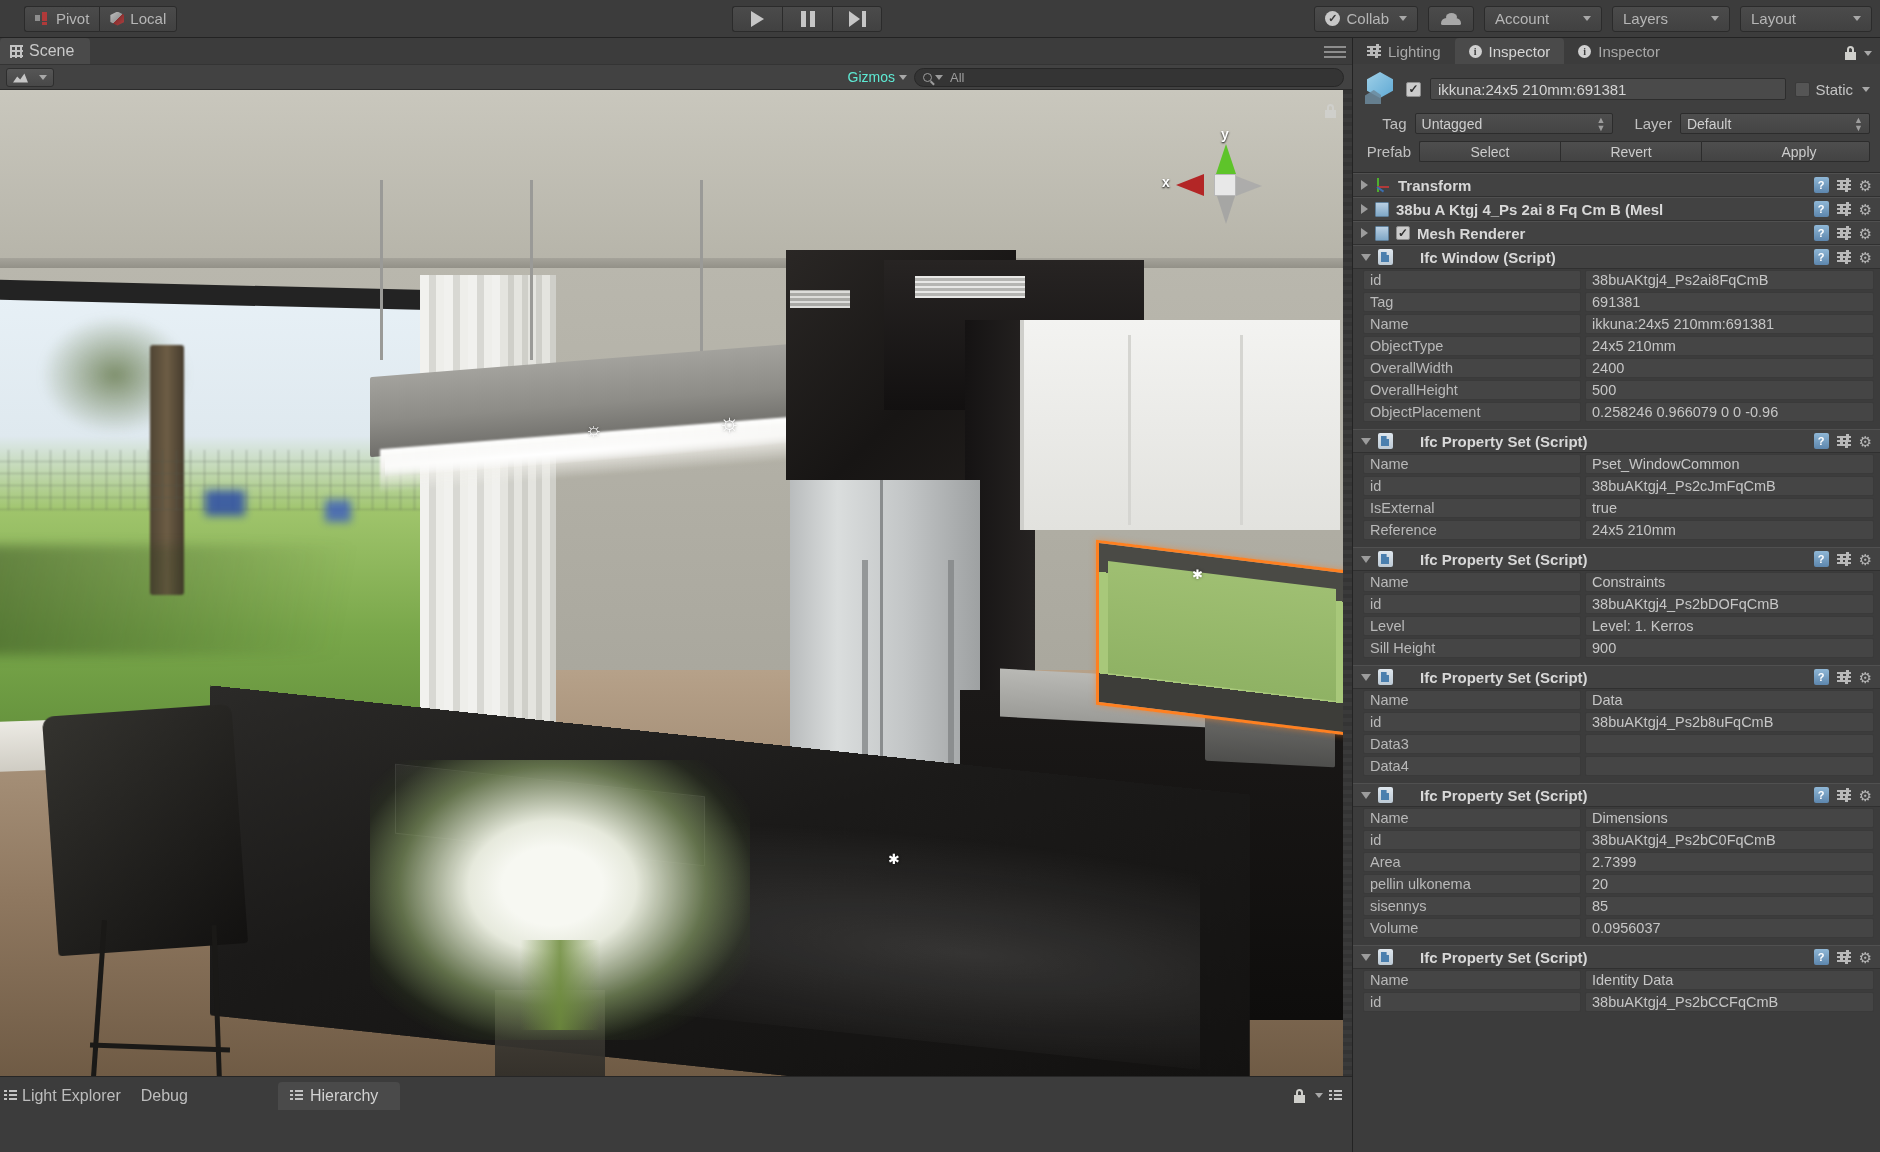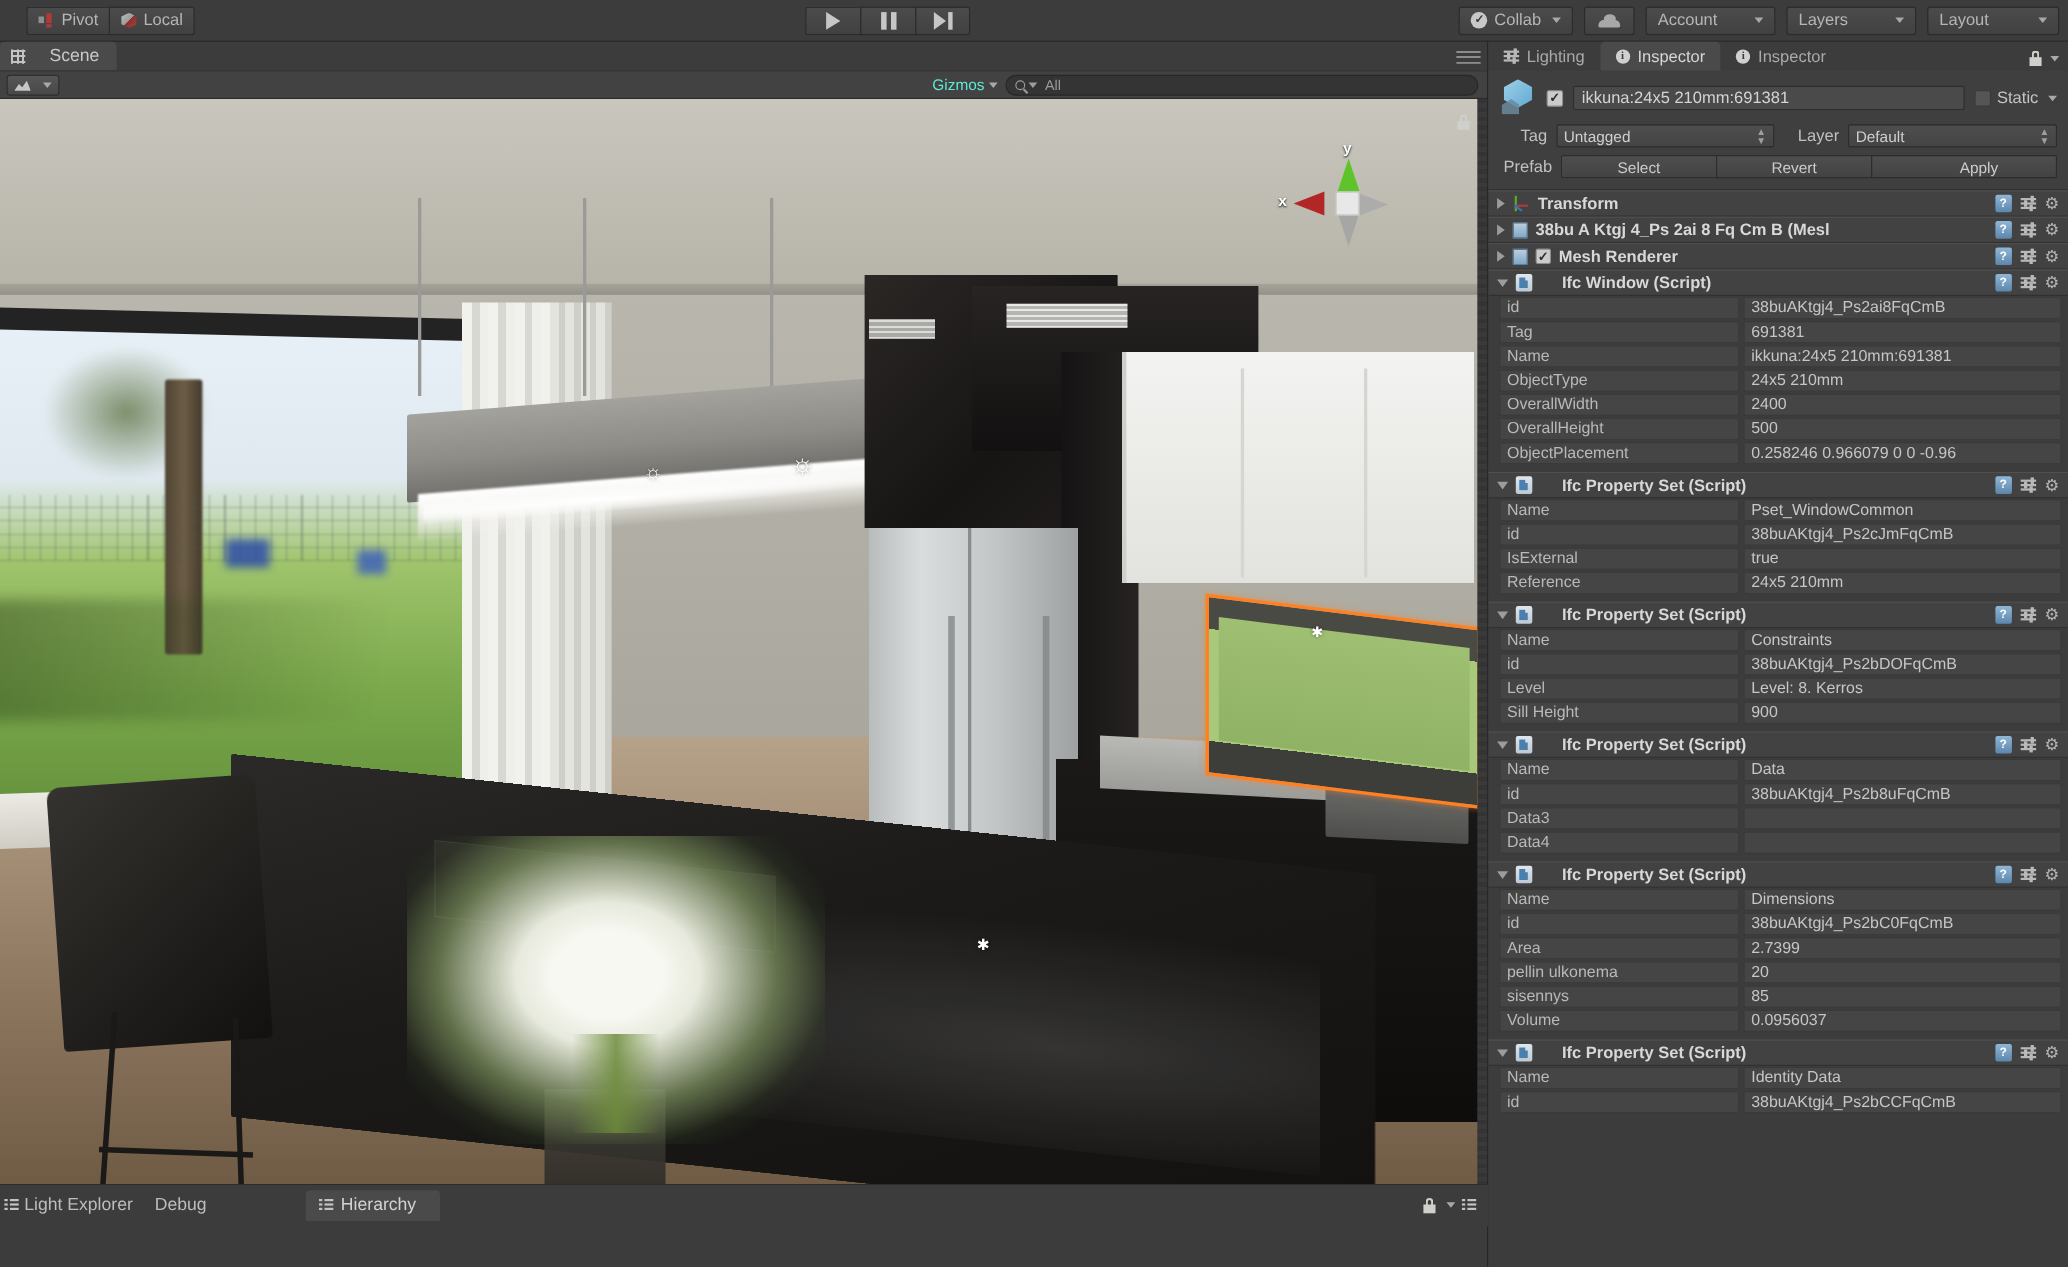--- a/index.html
+++ b/index.html
@@ -52,21 +52,21 @@
   .pause-ico { display:flex; gap:4px;}
   .pause-ico span{ width:5px;height:16px;background:#c6c6c6;display:block;}
   .step-ico { display:flex; align-items:center; gap:2px;}
   .step-ico .t{width:0;height:0;border-top:8px solid transparent;border-bottom:8px solid transparent;border-left:11px solid #c6c6c6;}
   .step-ico .b{width:4px;height:16px;background:#c6c6c6;}
 
   
   .scene-panel { position: absolute; left: 0; top: 38px; width: 1352px; height: 1076px; }
   .tabrow { position: relative; height: 26px; background: #3c3c3c; }
   .tab {
-    position: absolute; top: 0; height: 26px; display: flex; align-items: center; gap: 22px;
+    position: absolute; top: 0; height: 26px; display: flex; align-items: center; gap: 6px;
     padding: 0 16px 0 10px; font-size: 16px; color: #c9c9c9;
     background: #4a4a4a; border-radius: 4px 4px 0 0;
   }
   .grid-ico{ width:13px;height:13px; background:
      repeating-linear-gradient(to right,#c3c3c3 0 2px,transparent 2px 5px),
      repeating-linear-gradient(to bottom,#c3c3c3 0 2px,transparent 2px 5px);}
   .dots-right { position:absolute; right:6px; top:8px; width:22px; height:12px;
      background: repeating-linear-gradient(to bottom,#8d8d8d 0 2px,transparent 2px 5px);}
 
   .scene-toolbar {
@@ -354,21 +354,21 @@
         <span class="cloud-ico"></span>
       </div>
       <div class="tbtn" style="width:118px;justify-content:space-between;text-align:center;">
         <span>Account</span>
         <span class="caret"></span>
       </div>
       <div class="tbtn" style="width:118px;justify-content:space-between;">
         <span>Layers</span>
         <span class="caret"></span>
       </div>
-      <div class="tbtn" style="width:120px;justify-content:space-between;">
+      <div class="tbtn" style="width:132px;justify-content:space-between;">
         <span>Layout</span>
         <span class="caret"></span>
       </div>
     </div>
   </div>
 
   <div class="scene-panel">
     <div class="tabrow">
       <div class="tab" style="left:0;">
         <span class="grid-ico"></span>
@@ -735,21 +735,21 @@
           <div class="prow">
             <div class="pkey">Name</div>
             <div class="pval">Constraints</div>
           </div>
           <div class="prow">
             <div class="pkey">id</div>
             <div class="pval">38buAKtgj4_Ps2bDOFqCmB</div>
           </div>
           <div class="prow">
             <div class="pkey">Level</div>
-            <div class="pval">Level: 8. Kerros</div>
+            <div class="pval">Level: 1. Kerros</div>
           </div>
           <div class="prow">
             <div class="pkey">Sill Height</div>
             <div class="pval">900</div>
           </div>
           <div class="sep"></div>
           <div class="comp-head">
             <div class="arrow-d"></div>
             <span class="script-ico"></span>
             <span class="comp-title" style="margin-left: 20px;">Ifc Property Set (Script)</span>

